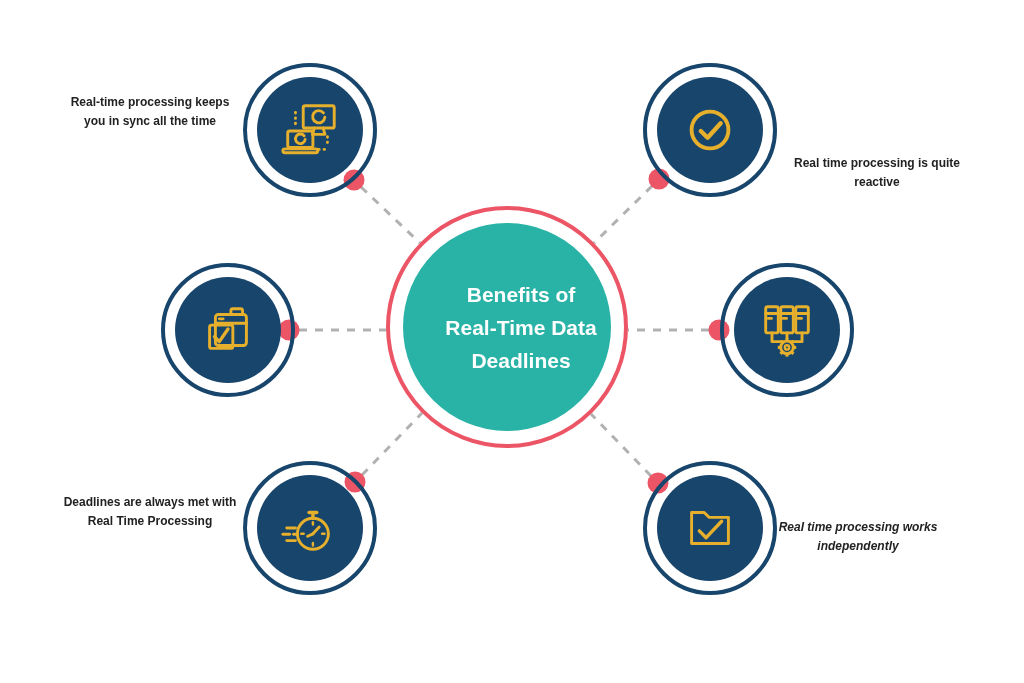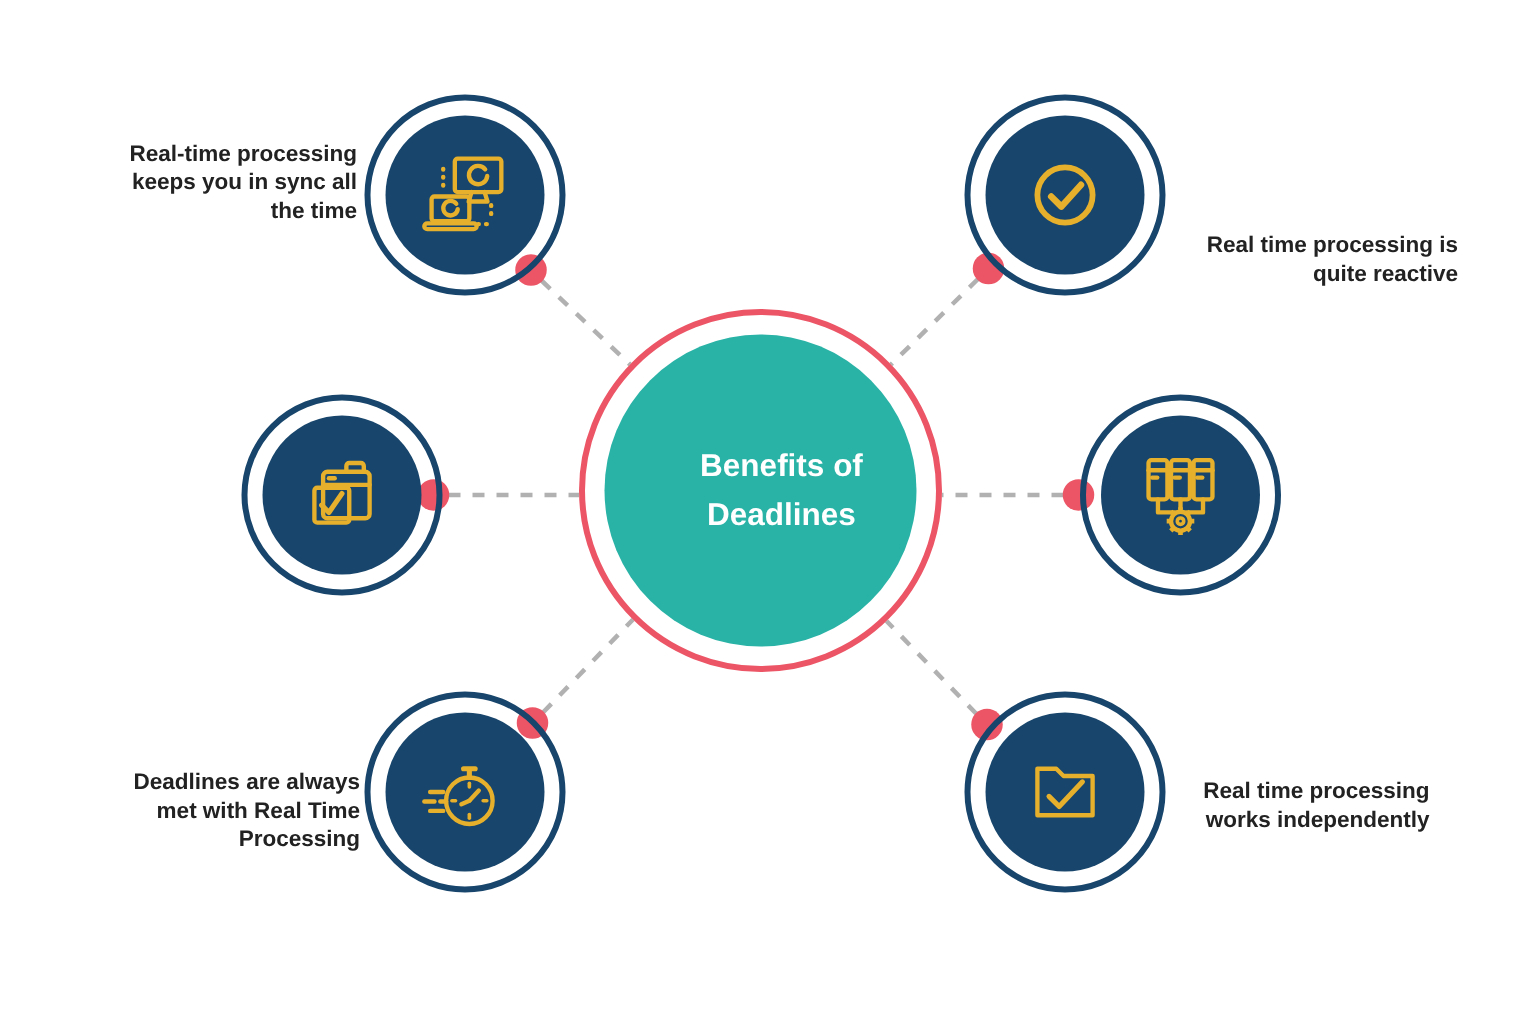--- a/index.html
+++ b/index.html
@@ -82,31 +82,31 @@
   .node-tr { left: 643px; top: 63px; }
   .node-ml { left: 161px; top: 263px; }
   .node-mr { left: 720px; top: 263px; }
   .node-bl { left: 243px; top: 461px; }
   .node-br { left: 643px; top: 461px; }
 
   
   .node-label {
     position: absolute;
     font-weight: bold;
-    font-size: 15px;
+    font-size: 12px;
     line-height: 19px;
     color: var(--text, #222222);
-    text-align: right;
+    text-align: center;
   }
   .label-tl { left: 62px;  top: 93px;  width: 176px; }
   .label-tr { left: 782px; top: 110px; width: 190px; margin-top: 44px; }
   .label-ml { left: 20px;  top: 311px; width: 144px; }
   .label-mr { left: 861px; top: 304px; width: 150px; }
-  .label-bl { left: 60px;  top: 512px; width: 180px; }
-  .label-br { left: 763px; top: 518px; width: 190px; }
+  .label-bl { left: 60px;  top: 493px; width: 180px; }
+  .label-br { left: 763px; top: 518px; width: 190px; font-style: italic; }
 </style>
 </head>
 <body>
 
 <div class="canvas">
 
   <svg class="overlay" viewBox="0 0 1024 683">
     <line x1="361" y1="187" x2="420" y2="243"></line>
     <line x1="652" y1="186" x2="594" y2="243"></line>
     <line x1="299" y1="330" x2="386" y2="330"></line>
@@ -119,20 +119,21 @@
     <circle class="dot" cx="719" cy="330" r="10.5"></circle>
     <circle class="dot" cx="355" cy="482" r="10.5"></circle>
     <circle class="dot" cx="658" cy="483" r="10.5"></circle>
   </svg>
 
   <div class="center-node">
     <div class="center-ring"></div>
     <div class="center-disc">
       <div class="center-title">
         <span>Benefits of</span>
+        <span>Real-Time Data</span>
         <span>Deadlines</span>
       </div>
     </div>
   </div>
 
   <div class="node node-tl">
     <div class="ring"></div>
     <div class="disc">
       <svg class="icon" width="62" height="62" viewBox="0 0 64 64" stroke-width="3" stroke-linecap="round" stroke-linejoin="round">
         <rect x="25" y="7" width="32" height="23" rx="2"></rect>

